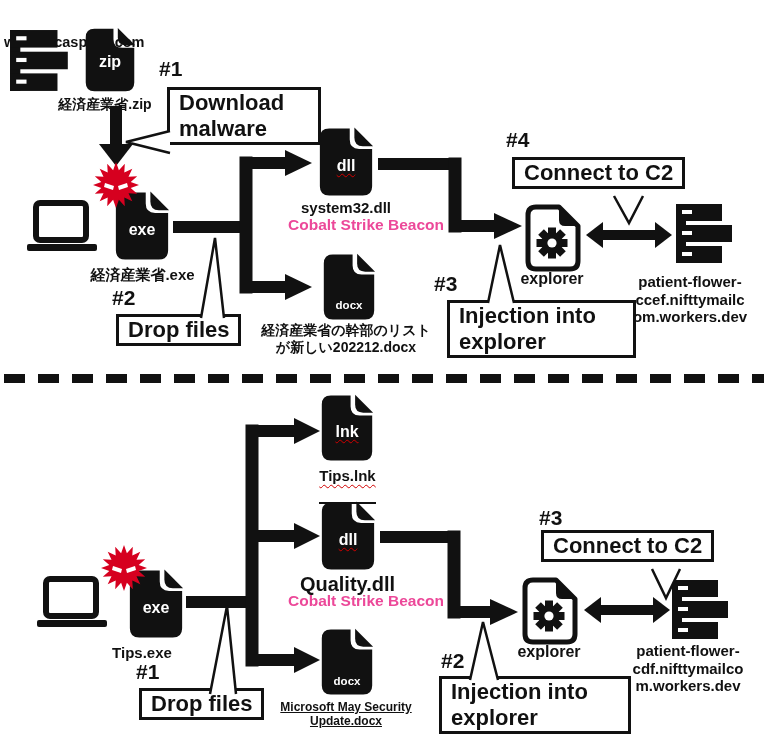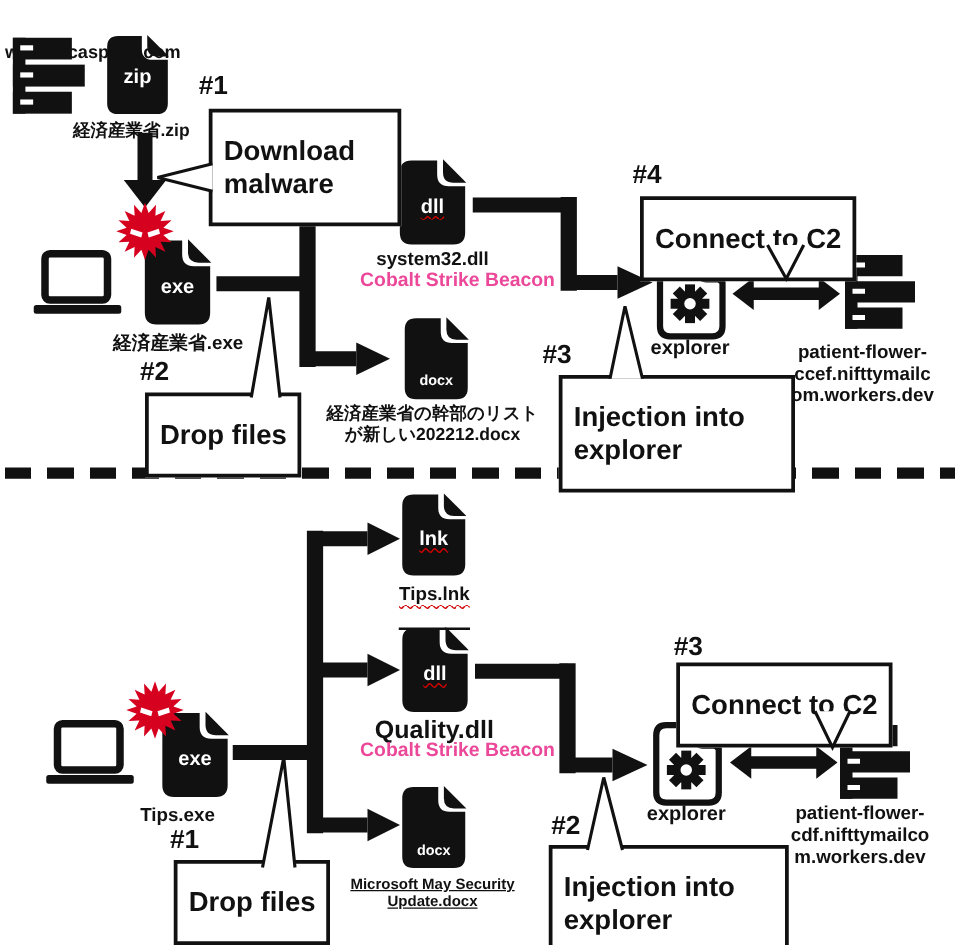--- a/index.html
+++ b/index.html
@@ -1,21 +1,21 @@
 <!DOCTYPE html>
 <html><head>
 <meta charset="utf-8">
 <style>
   html,body{margin:0;padding:0;background:#fff;}
   .stage{position:relative;width:768px;height:756px;background:#fff;overflow:hidden;
          font-family:"Liberation Sans",sans-serif;color:#111;}
   .label{position:absolute;font-weight:bold;text-align:center;color:#111;line-height:1.18;}
   .red{color:#ec4899;margin-left:14px;}
   .step-num{position:absolute;font-size:21px;font-weight:600;color:#111;line-height:1;}
-  .callout{position:absolute;background:#fff;border:3px solid #111;padding:18px 9px;
+  .callout{position:absolute;background:#fff;border:3px solid #111;padding:0 9px;
            font-weight:bold;font-size:22px;line-height:1.18;color:#111;z-index:5;}
   .nowrap{white-space:nowrap;}
   .tail{position:absolute;z-index:6;}
   .conn{position:absolute;z-index:1;}
   .file{position:absolute;z-index:2;}
   .file-badge{position:absolute;left:0;right:0;bottom:24px;text-align:center;color:#fff;
               font-weight:bold;font-size:16px;line-height:1;}
   .file-badge.small{font-size:11.5px;bottom:11px;}
   .squiggle{text-decoration:underline wavy #d00000 1px;text-underline-offset:2px;}
   .lnk-label span{text-decoration:underline wavy #d00000 1px;text-underline-offset:3px;

